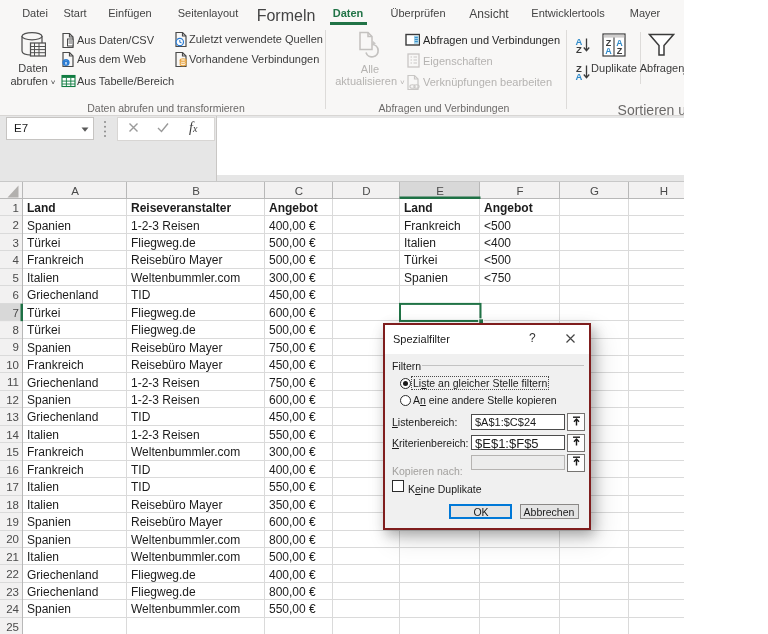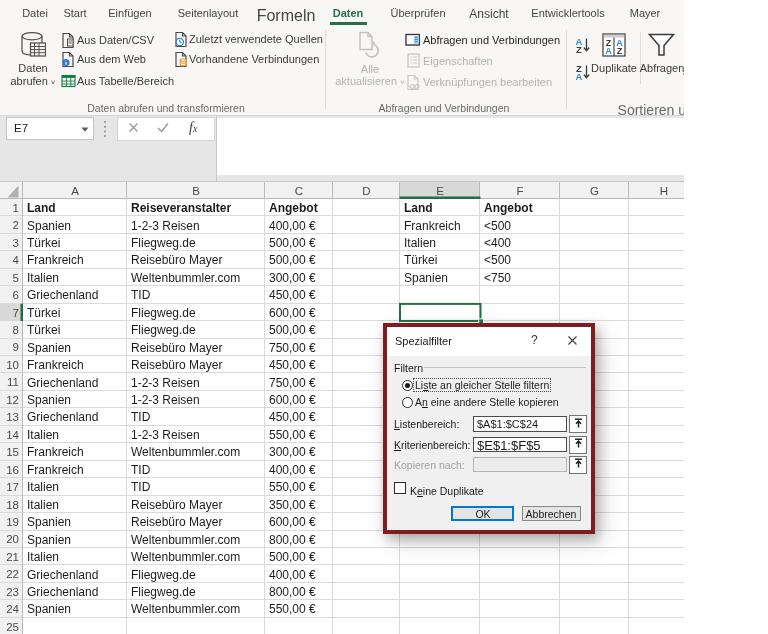--- a/index.html
+++ b/index.html
@@ -335,21 +335,21 @@
 <text x="27" y="414.9" font-size="12" fill="#1c1c1c">Griechenland</text>
 <text x="131" y="414.9" font-size="12" fill="#1c1c1c">Fliegweg.de</text>
 <text x="269" y="414.9" font-size="12" fill="#1c1c1c">800,00 €</text>
 <text x="27" y="432.4" font-size="12" fill="#1c1c1c">Spanien</text>
 <text x="131" y="432.4" font-size="12" fill="#1c1c1c">Weltenbummler.com</text>
 <text x="269" y="432.4" font-size="12" fill="#1c1c1c">550,00 €</text>
 <rect x="400" y="122.90" width="80.5" height="17.05" fill="none" stroke="#217346" stroke-width="2"></rect>
 <rect x="478.2" y="137.35" width="5.6" height="5.6" fill="#ffffff"></rect>
 <rect x="479.2" y="138.35" width="3.8" height="3.8" fill="#217346"></rect>
 </svg>
-<div class="abs" style="left:383px;top:323px;width:204px;height:203px;background:#f0f0f0;border:4px solid #7f1d1d;box-shadow:3px 5px 12px rgba(0,0,0,0.28), 8px 10px 24px rgba(0,0,0,0.12);font-size:10.5px">
+<div class="abs" style="left:383px;top:323px;width:204px;height:203px;background:#f0f0f0;border:2px solid #7f1d1d;box-shadow:3px 5px 12px rgba(0,0,0,0.28), 8px 10px 24px rgba(0,0,0,0.12);font-size:10.5px">
 <div class="abs" style="left:0;top:0;width:204px;height:29px;background:#fff"></div>
 <div class="txt" style="left:8px;top:8px;font-size:11px;color:#1a1a1a">Spezialfilter</div>
 <div class="txt" style="left:144px;top:6px;font-size:12px;color:#333">?</div>
 <svg class="abs" style="left:180px;top:8px" width="11" height="11" viewBox="0 0 11 11">
         <path d="M1.5 1.5 l8 8 M9.5 1.5 l-8 8" stroke="#444" stroke-width="1.2"></path>
       </svg>
 <div class="txt" style="left:7px;top:35px;color:#1a1a1a">Filtern</div>
 <div class="abs" style="left:37px;top:40px;width:162px;height:1px;background:#c3c3c3"></div>
 <div class="abs" style="left:15px;top:52.5px;width:9px;height:9px;border:1px solid #2b2b2b;border-radius:50%;background:#fff"></div>
 <div class="abs" style="left:18px;top:55.5px;width:5px;height:5px;border-radius:50%;background:#1a1a1a"></div>
@@ -367,21 +367,21 @@
         <path d="M4.5 9.5 v-5.5 M2 5.8 l2.5 -2.8 l2.5 2.8" fill="none" stroke="#1a1a1a" stroke-width="1.4"></path>
       </svg>
 <div class="txt" style="left:7px;top:111.5px;color:#1a1a1a"><span style="text-decoration:underline">K</span>riterienbereich:</div>
 <div class="abs" style="left:86px;top:109.5px;width:92px;height:13.5px;background:#fff;border:1px solid #4c4c4c"></div>
 <div class="txt" style="left:90px;top:111.0px;font-size:13px;color:#1a1a1a">$E$1:$F$5</div>
 <div class="abs" style="left:182px;top:108.5px;width:16px;height:16px;background:#fdfdfd;border:1px solid #767472"></div>
 <svg class="abs" style="left:186.5px;top:111.0px" width="9" height="10" viewBox="0 0 9 10">
         <path d="M1 1.2 h7" stroke="#1a1a1a" stroke-width="1.4"></path>
         <path d="M4.5 9.5 v-5.5 M2 5.8 l2.5 -2.8 l2.5 2.8" fill="none" stroke="#1a1a1a" stroke-width="1.4"></path>
       </svg>
-<div class="txt" style="left:7px;top:132px;color:#a2a09e">Kopieren nach:</div>
+<div class="txt" style="left:7px;top:140px;color:#a2a09e">Kopieren nach:</div>
 <div class="abs" style="left:86px;top:129.5px;width:92px;height:13.5px;background:#ececec;border:1px solid #b5b3b1"></div>
 <div class="abs" style="left:182px;top:128.5px;width:16px;height:16px;background:#fdfdfd;border:1px solid #767472"></div>
 <svg class="abs" style="left:186.5px;top:131.0px" width="9" height="10" viewBox="0 0 9 10">
         <path d="M1 1.2 h7" stroke="#1a1a1a" stroke-width="1.4"></path>
         <path d="M4.5 9.5 v-5.5 M2 5.8 l2.5 -2.8 l2.5 2.8" fill="none" stroke="#1a1a1a" stroke-width="1.4"></path>
       </svg>
 <div class="abs" style="left:7px;top:154.5px;width:10px;height:10px;background:#fff;border:1px solid #2b2b2b"></div>
 <div class="txt" style="left:23px;top:158px;color:#1a1a1a">K<span style="text-decoration:underline">e</span>ine Duplikate</div>
 <div class="abs" style="left:64px;top:179px;width:59px;height:11px;background:#e4e4e4;border:2px solid #0078d7"></div>
 <div class="txt ctr" style="left:96px;top:181px;color:#1a1a1a">OK</div>

